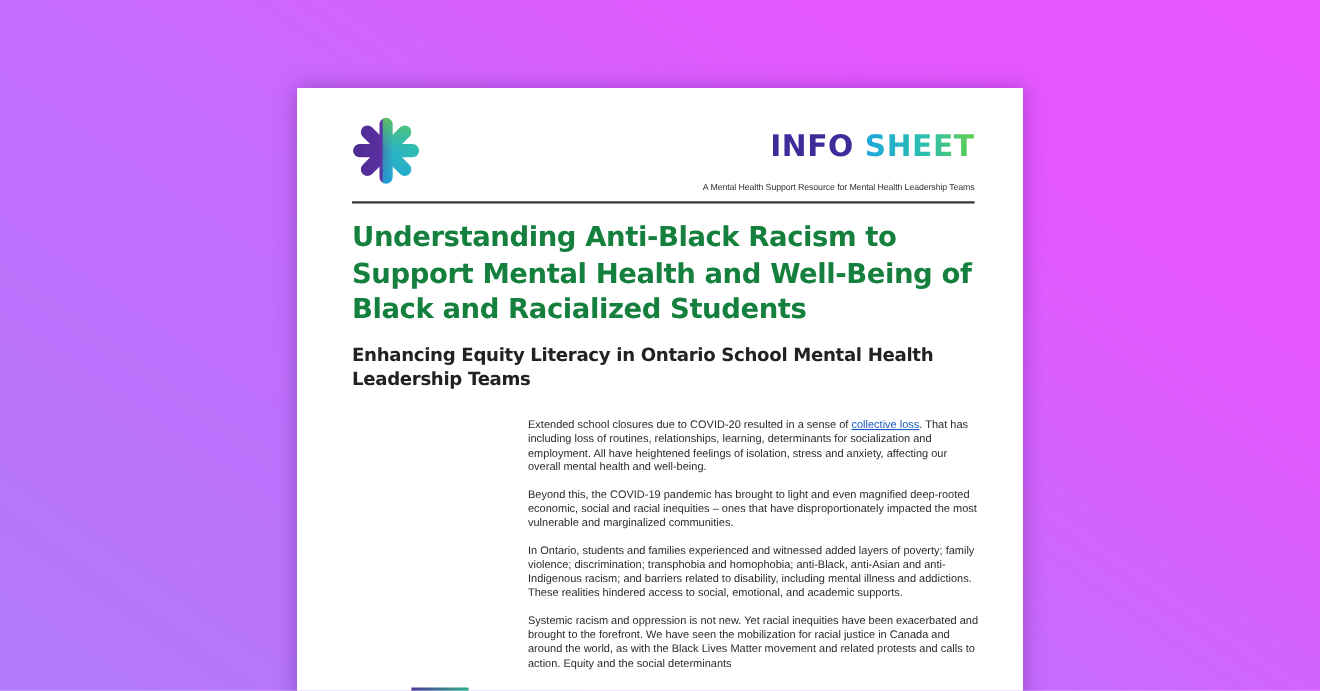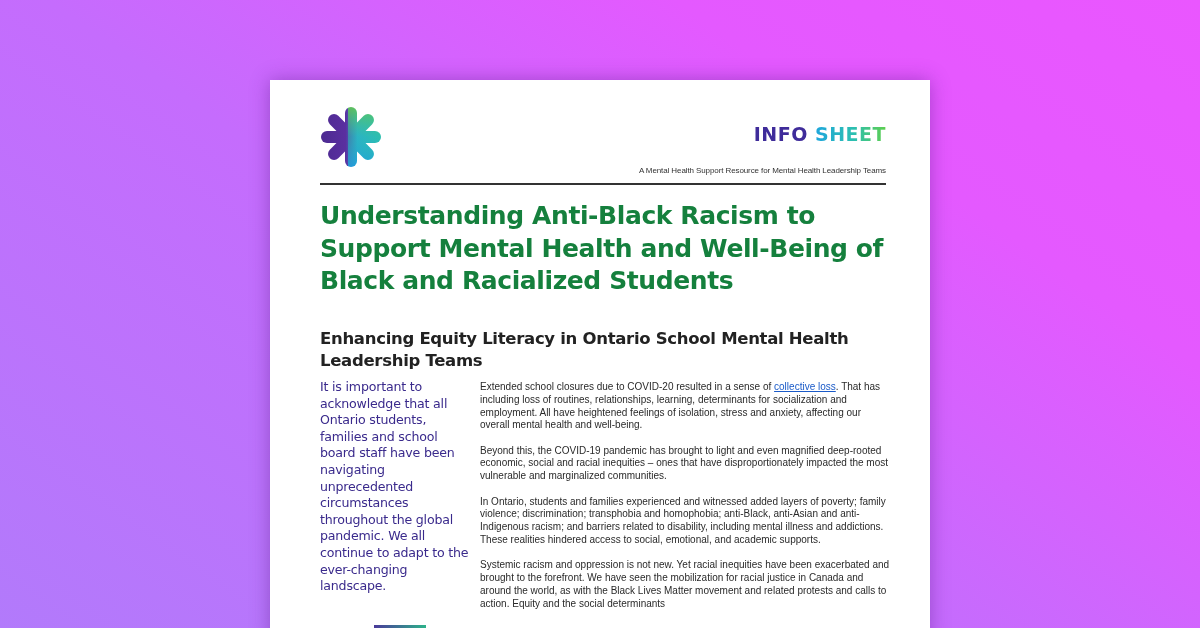--- a/index.html
+++ b/index.html
@@ -16,21 +16,21 @@
     background: #ffffff;
     box-shadow: 0 0 18px rgba(90, 30, 140, 0.45);
   }
   .logo {
     position: absolute; left: 48px; top: 24px;
     width: 66px; height: 66px;
   }
   .brand {
     position: absolute; right: 44px; top: 39px;
     font-family: "DejaVu Sans", sans-serif;
-    font-weight: bold; font-size: 19px; letter-spacing: 0.5px;
+    font-weight: bold; font-size: 27px; letter-spacing: 0.5px;
     line-height: 30px;
   }
   .brand .w1 { color: #3f2c9a; }
   .brand .w2 {
     background: linear-gradient(90deg, #1ea6dd 0%, #2cbfb0 55%, #5fcf4d 100%);
     -webkit-background-clip: text; background-clip: text; color: transparent;
   }
   .tagline {
     position: absolute; right: 44px; top: 86px;
     font-size: 8px; color: #333; letter-spacing: -0.1px;
@@ -43,21 +43,20 @@
     position: absolute; left: 50px; top: 120px; width: 570px;
     font-family: "DejaVu Sans", sans-serif; font-weight: bold;
     font-size: 25px; line-height: 32.5px; color: #15803d;
     letter-spacing: -0.4px;
   }
   .subtitle {
     position: absolute; left: 50px; top: 232px; width: 570px;
     font-family: "DejaVu Sans", sans-serif; font-weight: bold;
     font-size: 16.5px; line-height: 22px; color: #222;
     letter-spacing: -0.3px;
-    margin-top: 16px;
   }
   .sidebar {
     position: absolute; left: 50px; top: 299px; width: 150px;
     font-family: "DejaVu Sans", sans-serif;
     font-size: 12.6px; line-height: 16.6px; color: #3a2a8c;
     letter-spacing: -0.2px;
   }
   .sidebar-bar {
     position: absolute; left: 104px; top: 545px;
     width: 52px; height: 3px;
@@ -114,21 +113,20 @@
   </div>
 
   <div class="tagline">A Mental Health Support Resource for Mental Health Leadership Teams</div>
 
   <div class="rule"></div>
 
   <h1 class="title">Understanding Anti-Black Racism to Support Mental Health and Well-Being of Black and Racialized Students</h1>
 
   <h2 class="subtitle">Enhancing Equity Literacy in Ontario School Mental Health Leadership Teams</h2>
 
-  <div class="sidebar">It is important to acknowledge that all Ontario students, families and school board staff have been navigating unprecedented circumstances throughout the global pandemic. We all continue to adapt to the ever-changing landscape.</div>
   <div class="sidebar-bar"></div>
 
   <div class="body">
     <p><span>Extended school closures due to COVID-20 resulted in a sense of </span><a>collective loss</a><span>. That has including loss of routines, relationships, learning, determinants for socialization and employment. All have heightened feelings of isolation, stress and anxiety, affecting our overall mental health and well-being.</span></p>
     <p>Beyond this, the COVID-19 pandemic has brought to light and even magnified deep-rooted economic, social and racial inequities – ones that have disproportionately impacted the most vulnerable and marginalized communities.</p>
     <p>In Ontario, students and families experienced and witnessed added layers of poverty; family violence; discrimination; transphobia and homophobia; anti-Black, anti-Asian and anti-Indigenous racism; and barriers related to disability, including mental illness and addictions. These realities hindered access to social, emotional, and academic supports.</p>
     <p>Systemic racism and oppression is not new. Yet racial inequities have been exacerbated and brought to the forefront. We have seen the mobilization for racial justice in Canada and around the world, as with the Black Lives Matter movement and related protests and calls to action. Equity and the social determinants</p>
   </div>
 
 </div>

